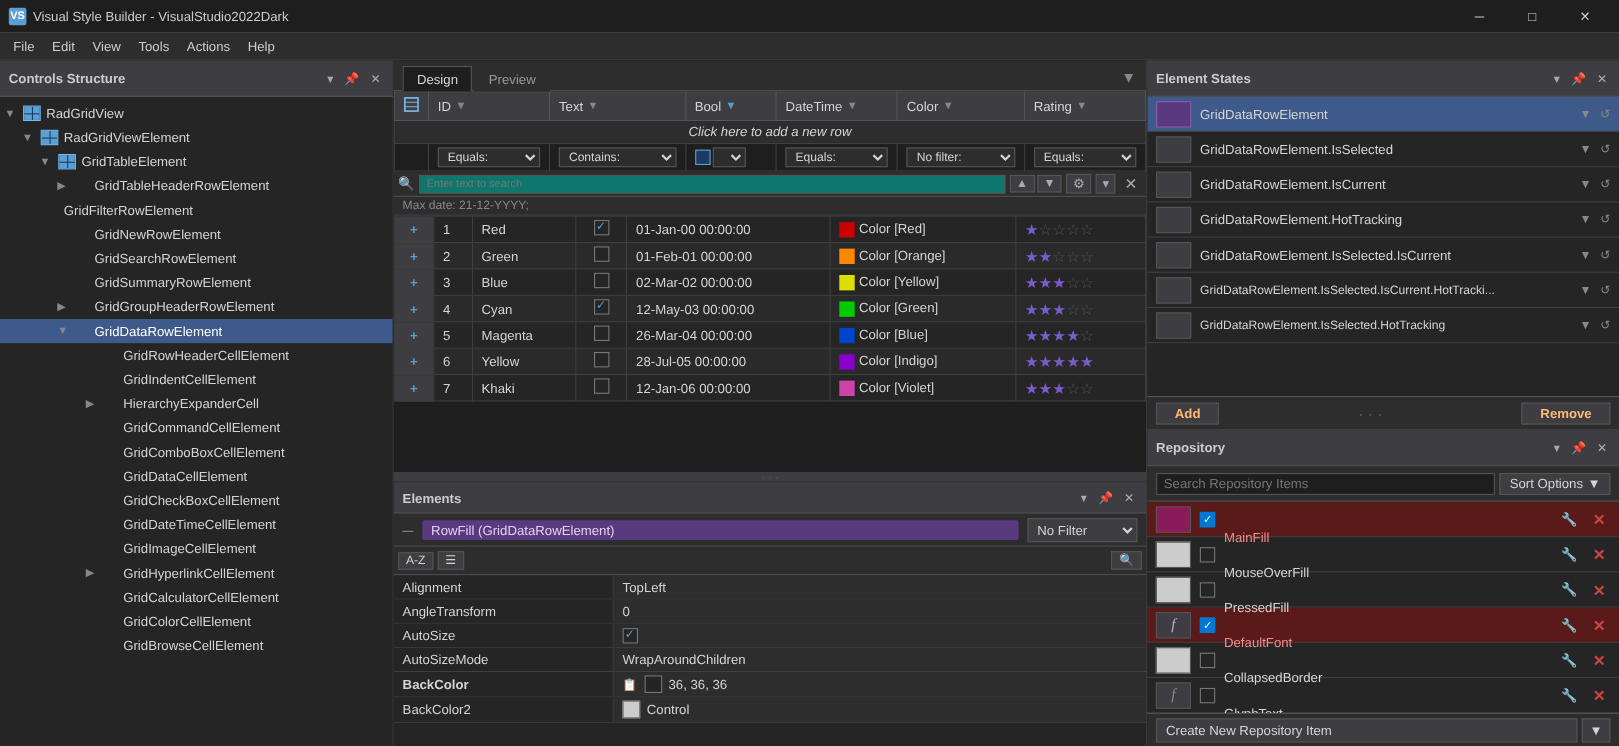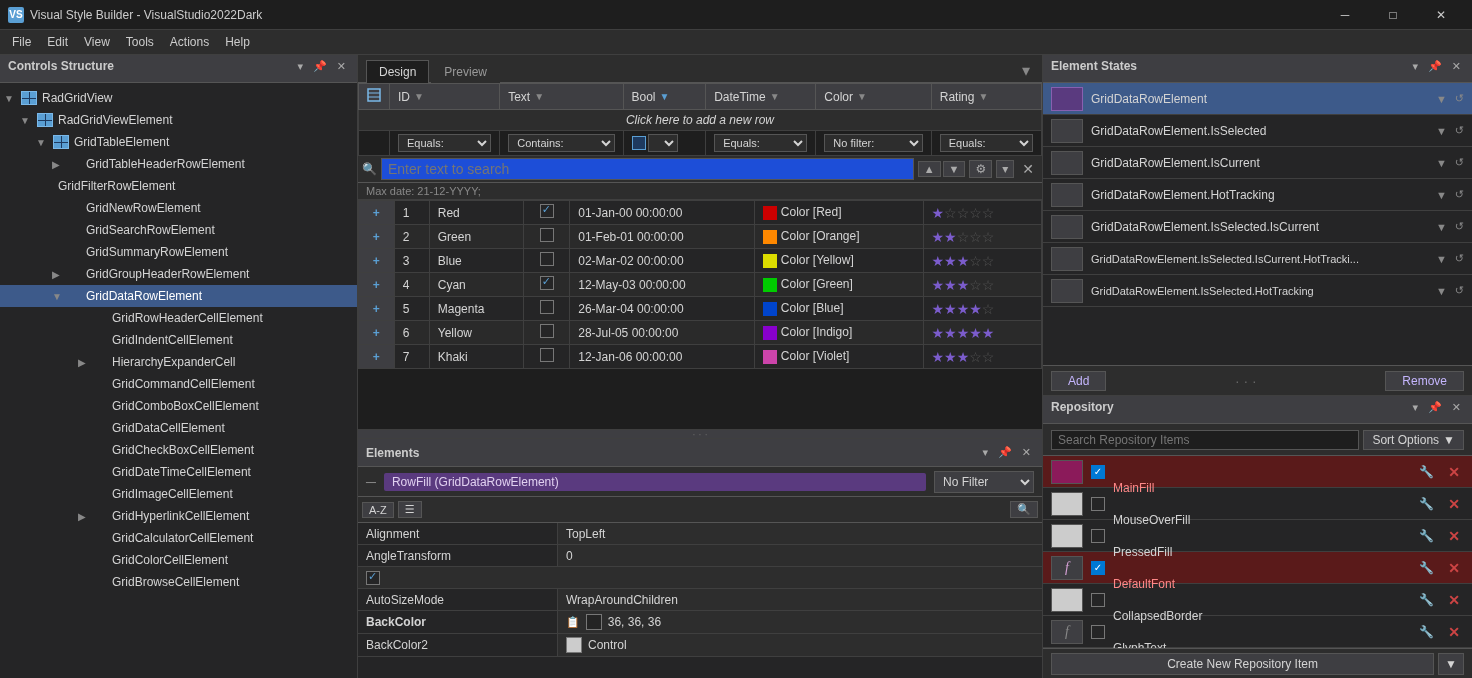--- a/index.html
+++ b/index.html
@@ -87,22 +87,22 @@
       background: #252526;
       border-right: 1px solid #3f3f3f;
       display: flex;
       flex-direction: column;
       flex-shrink: 0;
     }
     .panel-header {
       height: 28px;
       background: #3e3e42;
       display: flex;
-      align-items: flex-start;
-      padding: 4px 8px;
+      align-items: center;
+      padding: 16px 8px;
       justify-content: space-between;
       border-bottom: 1px solid #555;
     }
     .panel-title {
       font-size: 12px;
       color: #cccccc;
       font-weight: 600;
     }
     .panel-controls {
       display: flex;
@@ -297,25 +297,25 @@
       display: flex;
       align-items: center;
       background: #2d2d2d;
       border-bottom: 1px solid #555;
       padding: 2px 4px;
       gap: 4px;
     }
     .search-icon-small { color: #888; font-size: 12px; }
     .search-input-inner {
       flex: 1;
-      background: #1d4ed8;
+      background: #0f766e;
       border: 1px solid #555;
       color: #d4d4d4;
       padding: 2px 6px;
-      font-size: 14px;
+      font-size: 10px;
     }
     .search-arrow-btns { display: flex; gap: 2px; }
     .search-arrow-btn {
       background: #3e3e42;
       border: 1px solid #555;
       color: #aaa;
       padding: 1px 5px;
       cursor: pointer;
       font-size: 11px;
     }
@@ -533,23 +533,24 @@
       display: flex;
       align-items: center;
       padding: 0 8px;
       justify-content: space-between;
       border-top: 1px solid #555;
     }
     .states-add-btn, .states-remove-btn {
       padding: 2px 16px;
       background: #3e3e42;
       border: 1px solid #555;
-      color: #c4b5fd;
-      cursor: pointer;
-      font-size: 12px;
+      color: #fdba74;
+      cursor: pointer;
+      font-size: 12px;
+      font-weight: bold;
     }
     .states-list::-webkit-scrollbar { width: 8px; }
     .states-list::-webkit-scrollbar-track { background: #252526; }
     .states-list::-webkit-scrollbar-thumb { background: #5a5a5a; }
 
     
     .repo-panel {
       flex: 1;
       background: #252526;
       display: flex;
@@ -654,21 +655,20 @@
       gap: 4px;
     }
     .repo-create-btn {
       flex: 1;
       background: #3e3e42;
       border: 1px solid #555;
       color: #d4d4d4;
       padding: 3px 8px;
       cursor: pointer;
       font-size: 12px;
-      text-align: center;
     }
     .repo-arrow {
       background: #3e3e42;
       border: 1px solid #555;
       color: #d4d4d4;
       padding: 3px 6px;
       cursor: pointer;
     }
 
     .dots-divider {
@@ -1046,20 +1046,21 @@
       <div class="elements-content">
         <div class="prop-row">
           <div class="prop-name">Alignment</div>
           <div class="prop-value">TopLeft</div>
         </div>
         <div class="prop-row">
           <div class="prop-name">AngleTransform</div>
           <div class="prop-value">0</div>
         </div>
         <div class="prop-row">
+          <div class="prop-name">AutoSize</div>
           <div class="prop-value">
             <div class="chk checked"></div>
           </div>
         </div>
         <div class="prop-row">
           <div class="prop-name">AutoSizeMode</div>
           <div class="prop-value">WrapAroundChildren</div>
         </div>
         <div class="prop-row">
           <div class="prop-name bold">BackColor</div>

